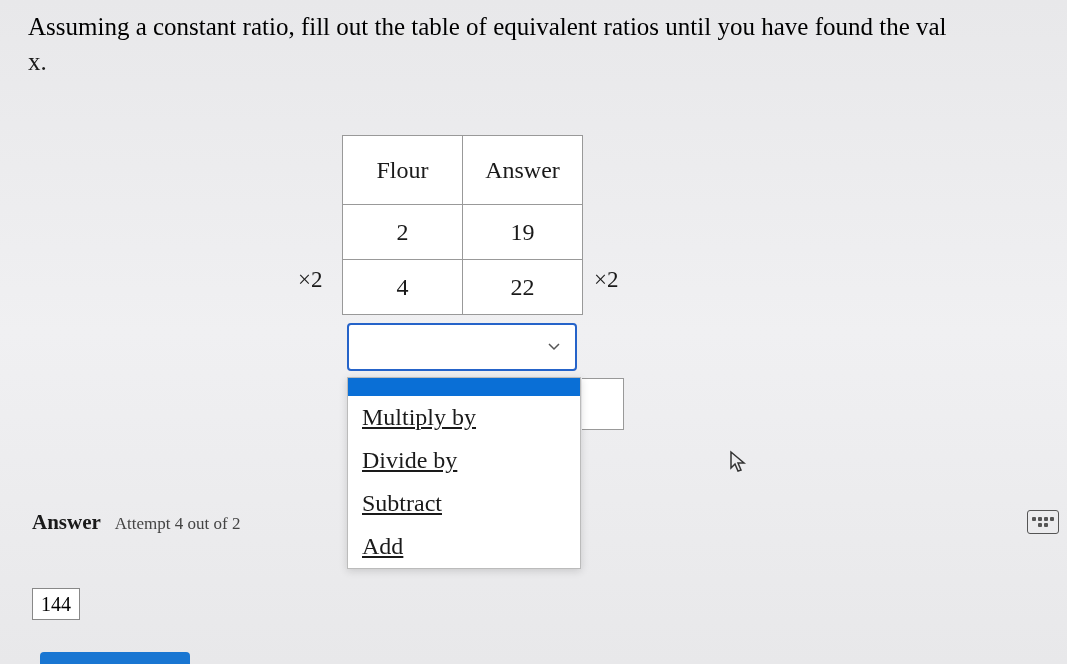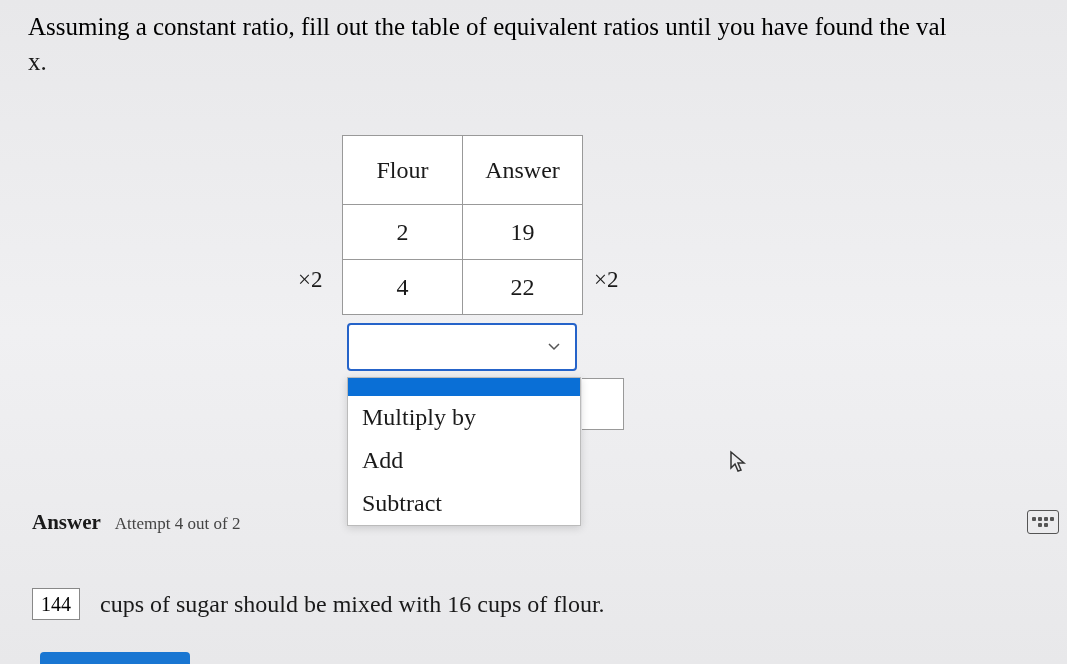--- a/index.html
+++ b/index.html
@@ -122,20 +122,21 @@
       border: 1px solid #bbb;
       box-shadow: 0 2px 8px rgba(0,0,0,0.15);
     }
     
     .dropdown-item {
       padding: 8px 14px;
       font-size: 24px;
       color: #1a1a1a;
       cursor: pointer;
       font-family: Georgia, serif;
+      text-decoration: underline;
     }
     
     .dropdown-item.highlighted {
       background: #0a6fd6;
       height: 18px;
       padding: 0;
     }
     
     .cursor-icon {
       position: absolute;
@@ -189,21 +190,21 @@
     }
     
     .answer-sentence {
       position: absolute;
       top: 588px;
       left: 32px;
       font-size: 24px;
       color: #1a1a1a;
       display: flex;
       align-items: center;
-      gap: 20px;
+      gap: 6px;
       font-family: Georgia, serif;
     }
     
     .answer-input {
       border: 1.5px solid #888;
       width: 48px;
       height: 32px;
       text-align: center;
       font-size: 20px;
       font-family: Georgia, serif;
@@ -266,22 +267,23 @@
   <div class="dropdown-trigger">
     <span class="chevron-down">
       <svg width="12" height="8" viewBox="0 0 12 8">
         <path d="M1 1 L6 6 L11 1" stroke="#555" stroke-width="1.5" fill="none"></path>
       </svg>
     </span>
   </div>
   <div class="dropdown-menu">
     <div class="dropdown-item highlighted"></div>
     <div class="dropdown-item">Multiply by</div>
+    <div class="dropdown-item">Divide by</div>
+    <div class="dropdown-item">Subtract</div>
     <div class="dropdown-item">Add</div>
-    <div class="dropdown-item">Subtract</div>
   </div>
 </div>
 
 <div class="cursor-icon">
   <svg width="20" height="24" viewBox="0 0 20 24">
     <path d="M3 2 L3 18 L7 14 L10 21 L13 20 L10 13 L16 13 Z" fill="none" stroke="#333" stroke-width="1.5"></path>
   </svg>
 </div>
 
 <div class="answer-section">
@@ -293,16 +295,15 @@
   <div class="keypad-dot"></div>
   <div class="keypad-dot"></div>
   <div class="keypad-dot"></div>
   <div class="keypad-dot"></div>
   <div class="keypad-dot"></div>
   <div class="keypad-dot"></div>
 </div>
 
 <div class="answer-sentence">
   <input type="text" class="answer-input" value="144" style="">
-  <span>cups of sugar should be mixed with 16 cups of flour.</span>
 </div>
 
 <div class="blue-button"></div>
 
 </body></html>

